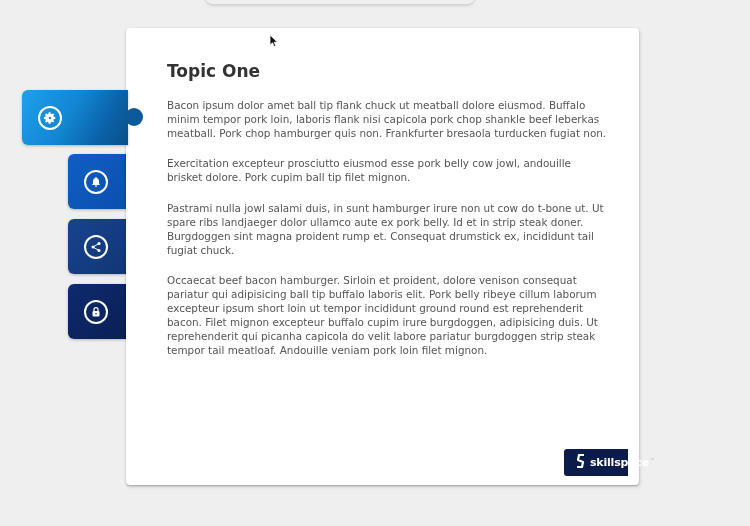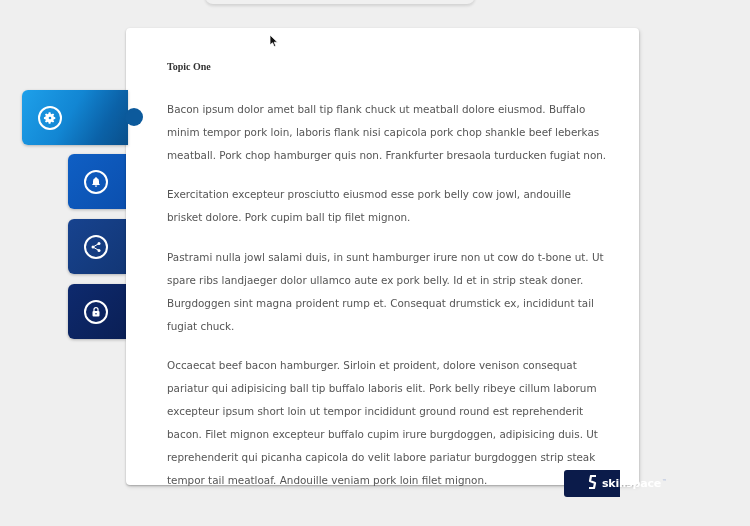--- a/index.html
+++ b/index.html
@@ -18,25 +18,25 @@
 
     .card {
       position: absolute; left: 126px; top: 28px; width: 513px; height: 457px;
       background: #ffffff; border-radius: 4px;
       box-shadow: 0 1px 2px rgba(0,0,0,0.25), 1px 2px 4px rgba(0,0,0,0.12);
       z-index: 2;
     }
 
     .card-title {
       position: absolute; left: 41px; top: 33px;
-      font-size: 10px; font-weight: bold; color: #333333; font-family: Liberation Serif, serif;
+      font-size: 17px; font-weight: bold; color: #333333;
     }
     .card-body {
       position: absolute; left: 41px; top: 70px; width: 440px;
-      font-size: 10.4px; line-height: 23px; color: #555555;
+      font-size: 10.4px; line-height: 14px; color: #555555;
     }
     .card-body p { margin-bottom: 16.3px; }
 
     .tab {
       position: absolute; border-radius: 6px 0 0 6px;
       box-shadow: 0 1px 3px rgba(0,0,0,0.25);
       display: flex; align-items: center;
       cursor: pointer; z-index: 1;
     }
     .tab .icon-ring {
@@ -61,23 +61,23 @@
       left: 68px; top: 219px; width: 58px; height: 55px;
       background: linear-gradient(135deg, #17438f 0%, #123675 100%);
     }
     .tab-lock {
       left: 68px; top: 284px; width: 58px; height: 55px;
       background: linear-gradient(135deg, #0e2a6e 0%, #0a1f55 100%);
     }
     .tab-notifications .icon-ring, .tab-share .icon-ring, .tab-lock .icon-ring { margin-left: 16px; }
 
     .brand-badge {
-      position: absolute; left: 564px; top: 470px; width: 56px; height: 27px;
+      position: absolute; left: 564px; top: 449px; width: 64px; height: 27px;
       background: #0b1b4a; border-radius: 3px 0 0 3px;
-      display: flex; align-items: center; padding-left: 24px;
+      display: flex; align-items: center; padding-left: 12px;
       z-index: 3;
     }
     .brand-badge .brand-text {
       color: #ffffff; font-size: 11px; font-weight: bold; margin-left: 4px; letter-spacing: -0.2px;
     }
     .brand-badge .tm { color: #9fb0d6; font-size: 5px; margin-left: 1px; margin-top: -6px; }
 
     .cursor { position: absolute; left: 269px; top: 33px; z-index: 5; }
   </style>
 </head>

